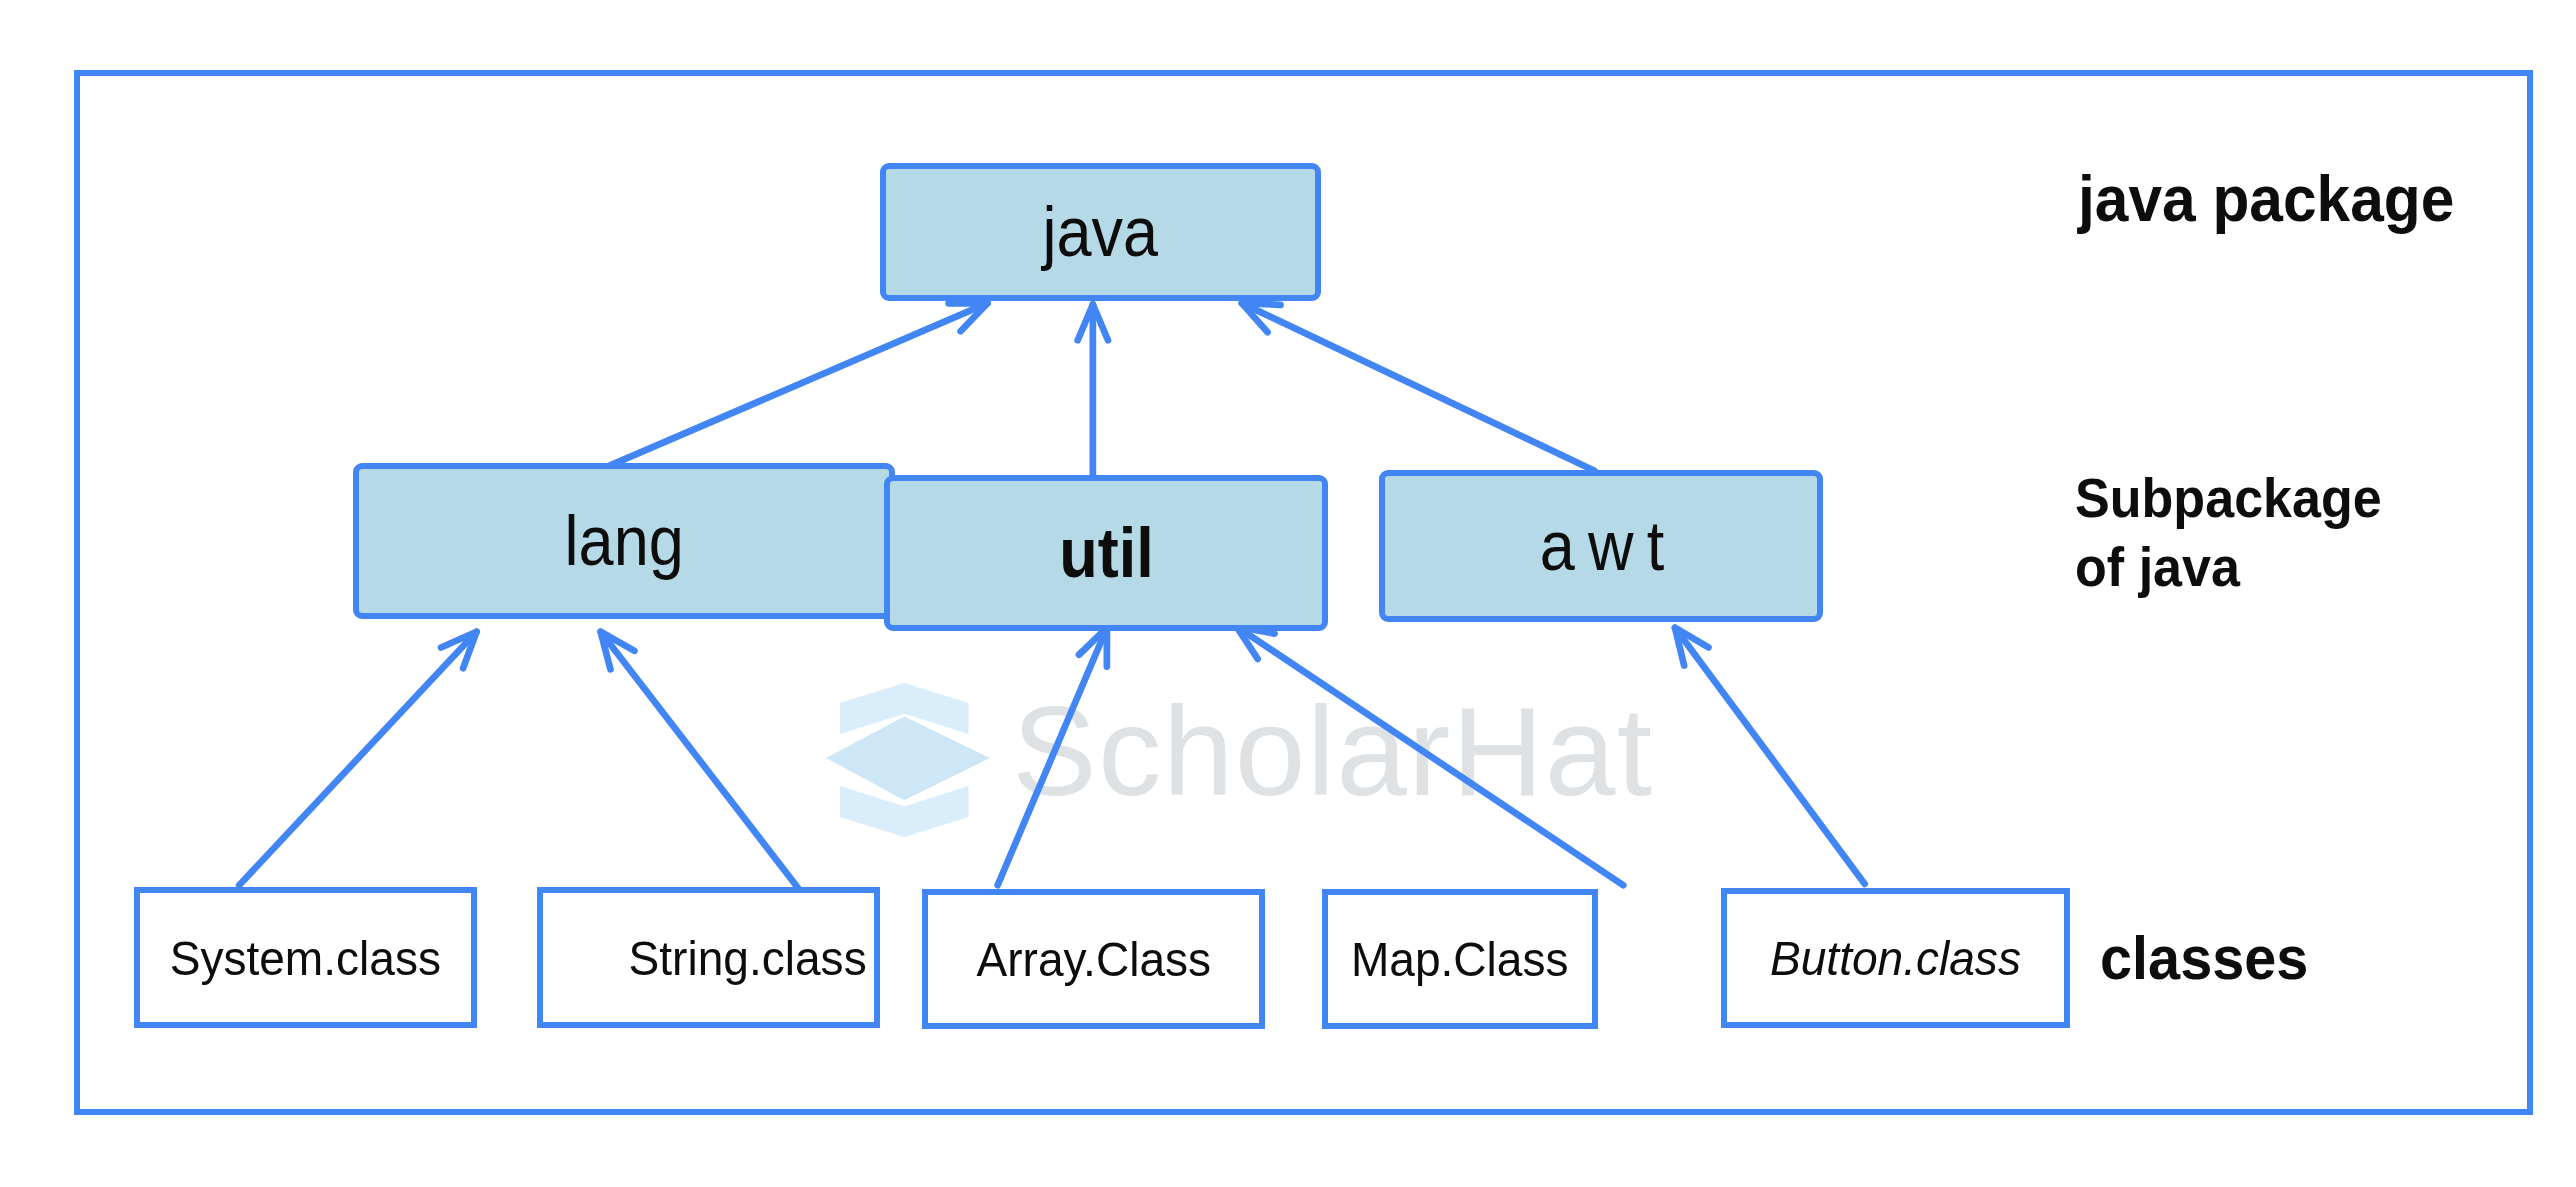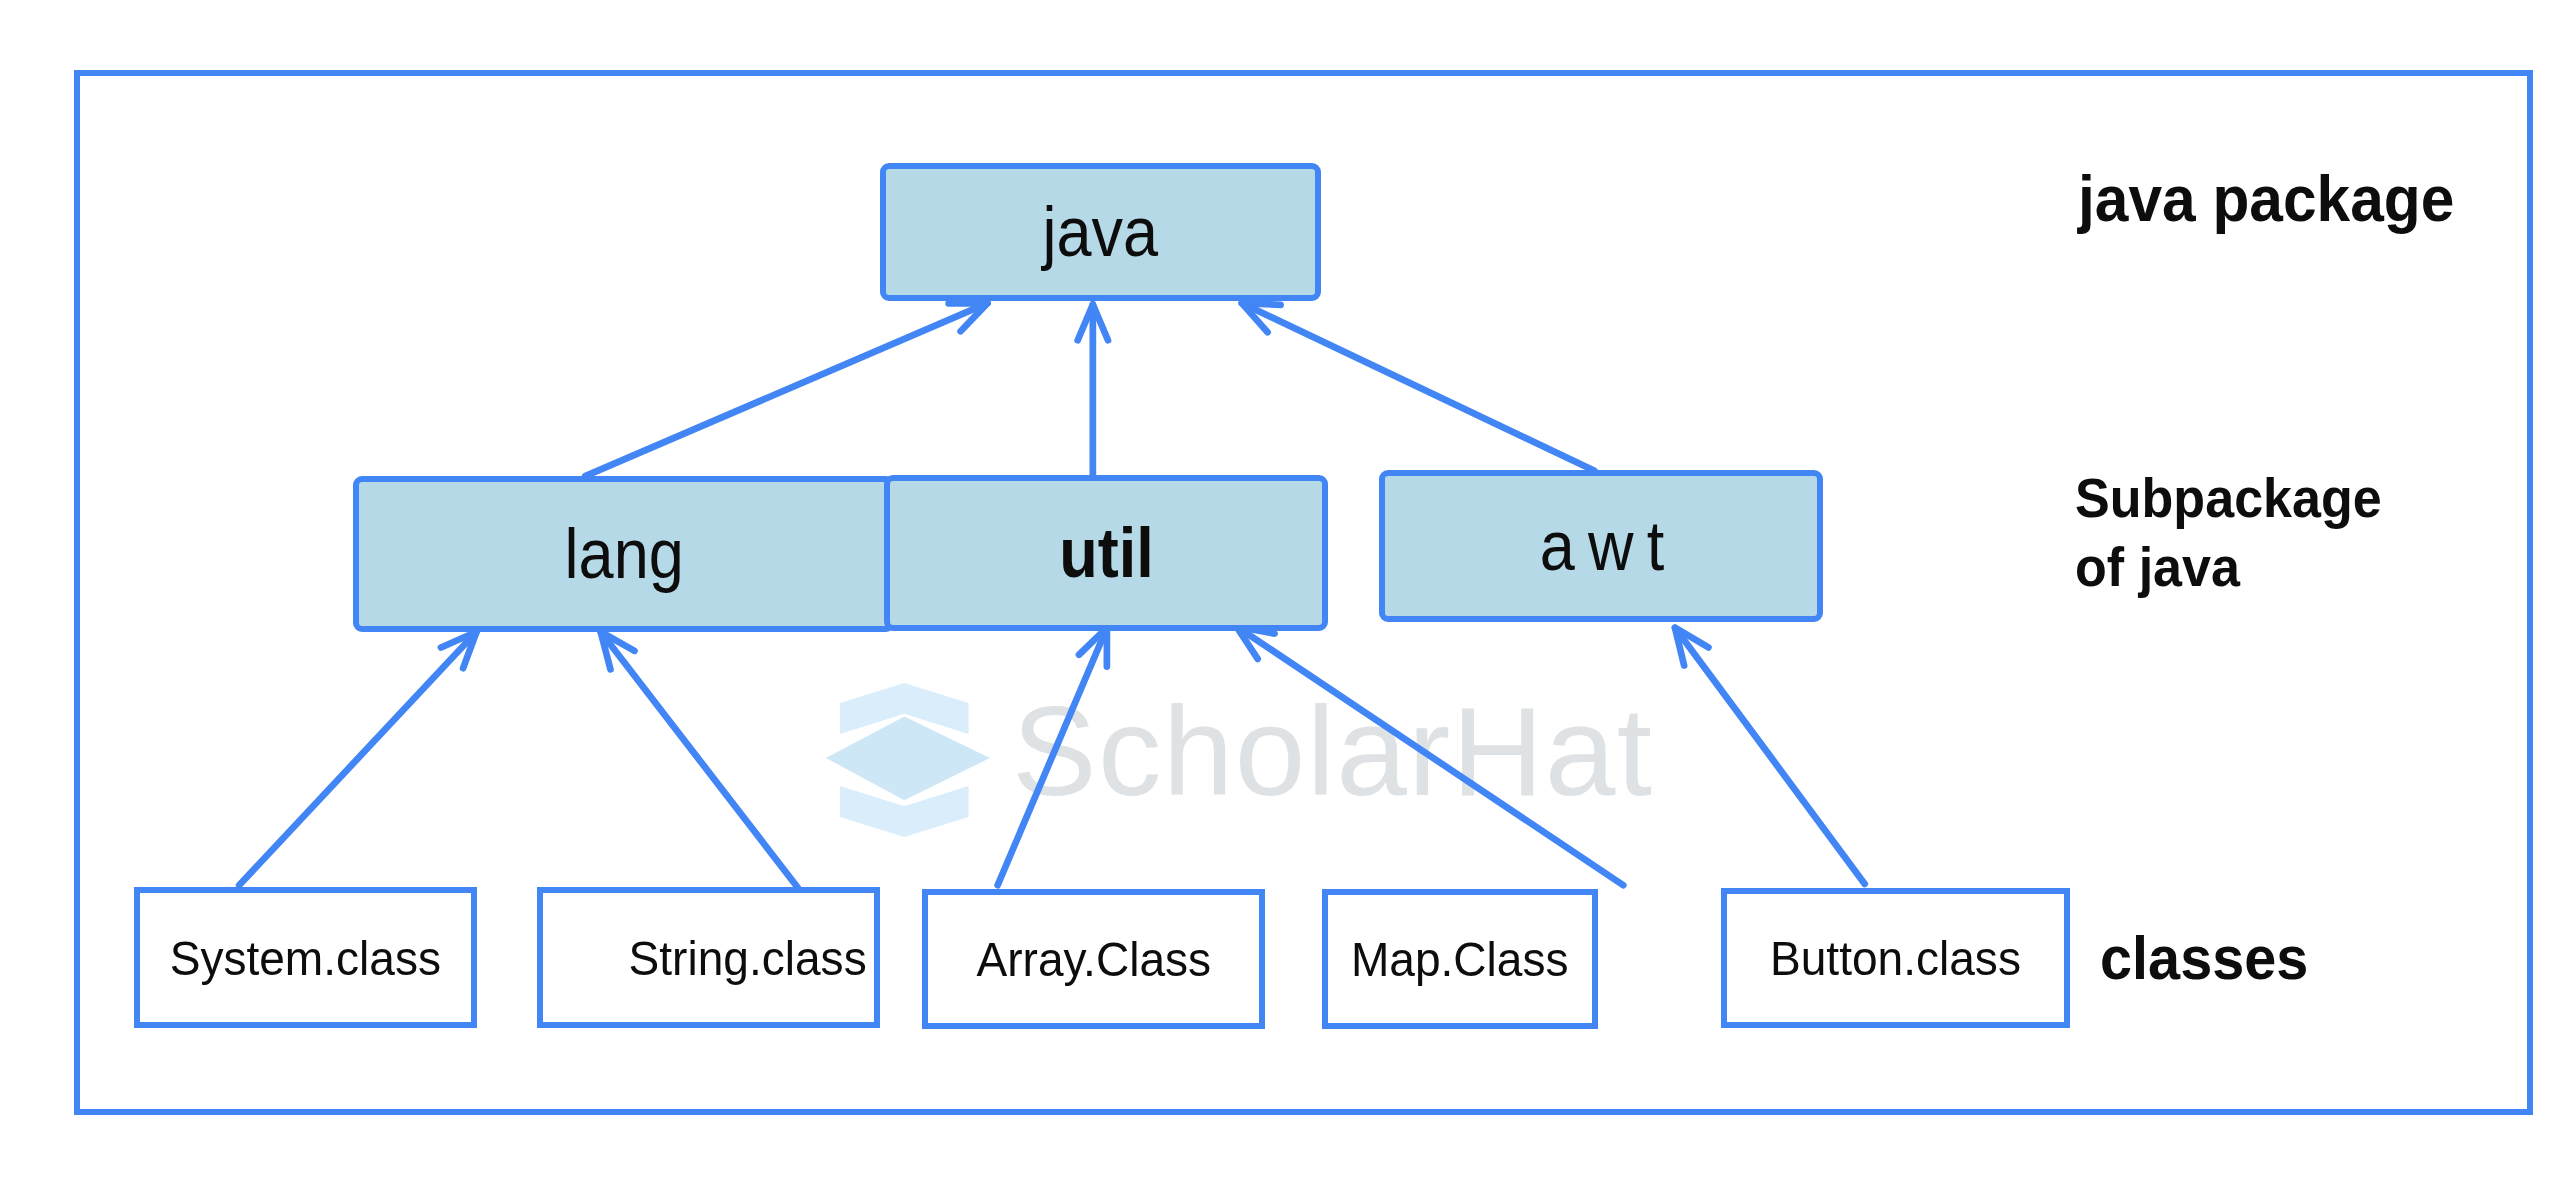--- a/index.html
+++ b/index.html
@@ -121,21 +121,21 @@
       <g>
         <path class="arrow-shaft" d="M2780,1318 L2497,936"></path>
         <path class="arrow-head" d="M2546.9,965.5 L2497,936 L2510.7,992.4"></path>
       </g>
     </svg>
 
   <div class="node pkg" style="left:880px; top:163px;  width:441px; height:138px;">
     <span class="lbl">java</span>
   </div>
 
-  <div class="node pkg" style="left:353px;  top:476px;  width:542px; height:156px;">
+  <div class="node pkg" style="left:353px;  top:463px;  width:542px; height:156px;">
     <span class="lbl">lang</span>
   </div>
 
   <div class="node pkg" style="left:884px; top:475px;  width:444px; height:156px;font-weight:bold;">
     <span class="lbl">util</span>
   </div>
 
   <div class="node pkg" style="left:1379px; top:470px;  width:444px; height:152px;">
     <span class="lbl spread">awt</span>
   </div>
@@ -149,21 +149,21 @@
   </div>
 
   <div class="node cls" style="left:922px; top:889px; width:343px; height:140px;">
     <span class="lbl">Array.Class</span>
   </div>
 
   <div class="node cls" style="left:1322px; top:889px; width:276px; height:140px;">
     <span class="lbl">Map.Class</span>
   </div>
 
-  <div class="node cls" style="left:1721px; top:888px; width:349px; height:140px;">
+  <div class="node cls" style="left:1721px; top:888px; width:349px; height:140px;font-style:italic;">
     <span class="lbl">Button.class</span>
   </div>
 
   <div class="annotation ann-root">java package</div>
 
   <div class="annotation ann-subpkg">
     <div>Subpackage</div>
     <div>of java</div>
   </div>
 

